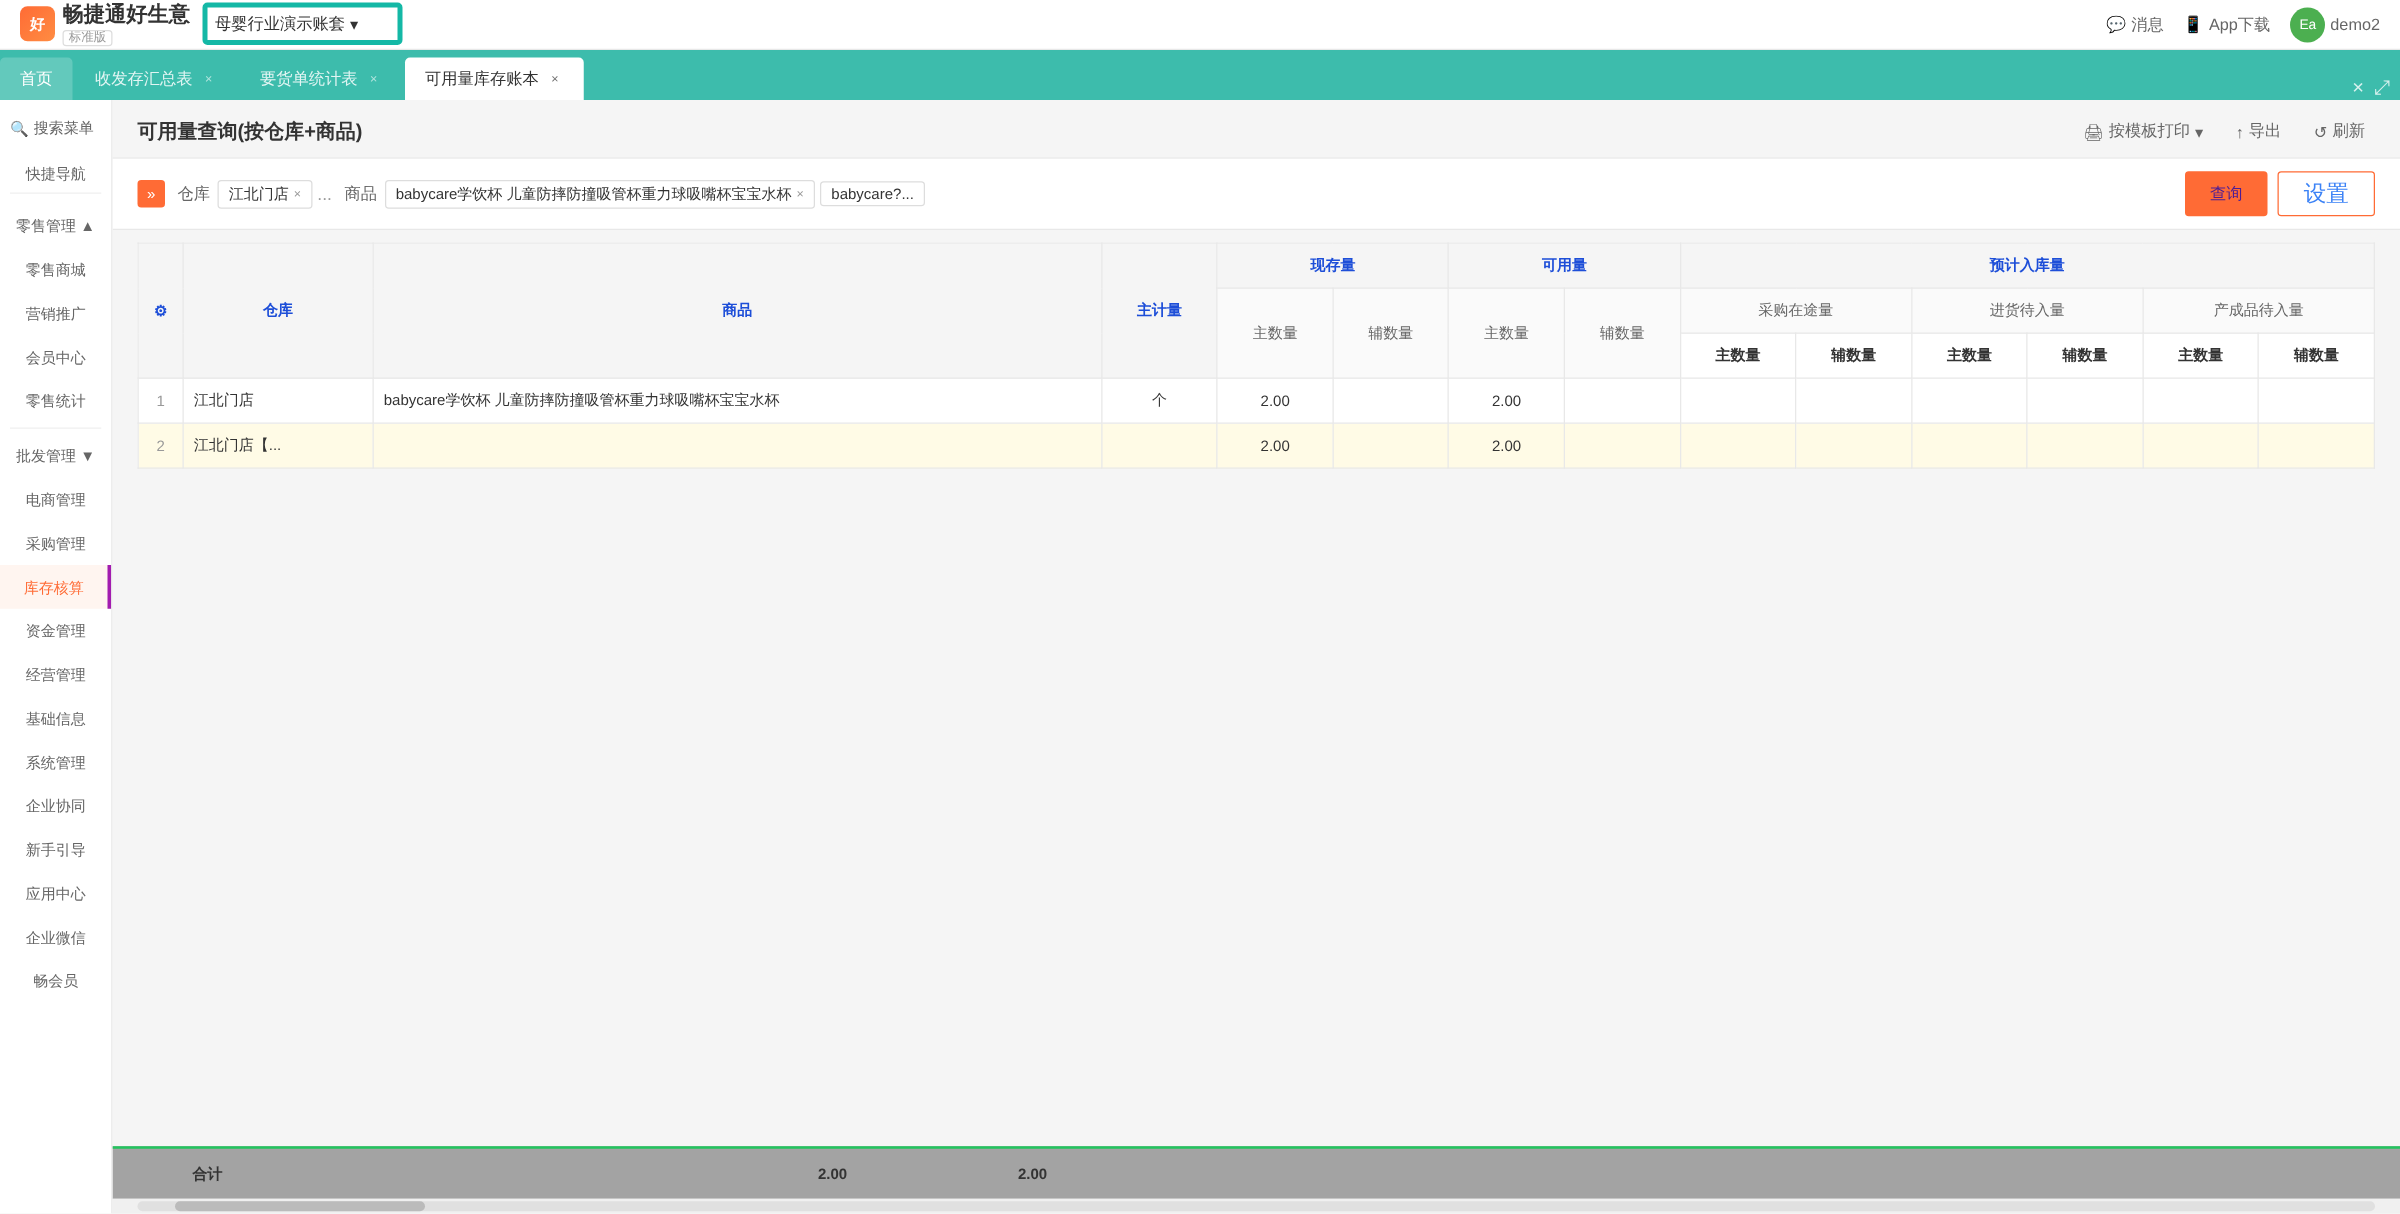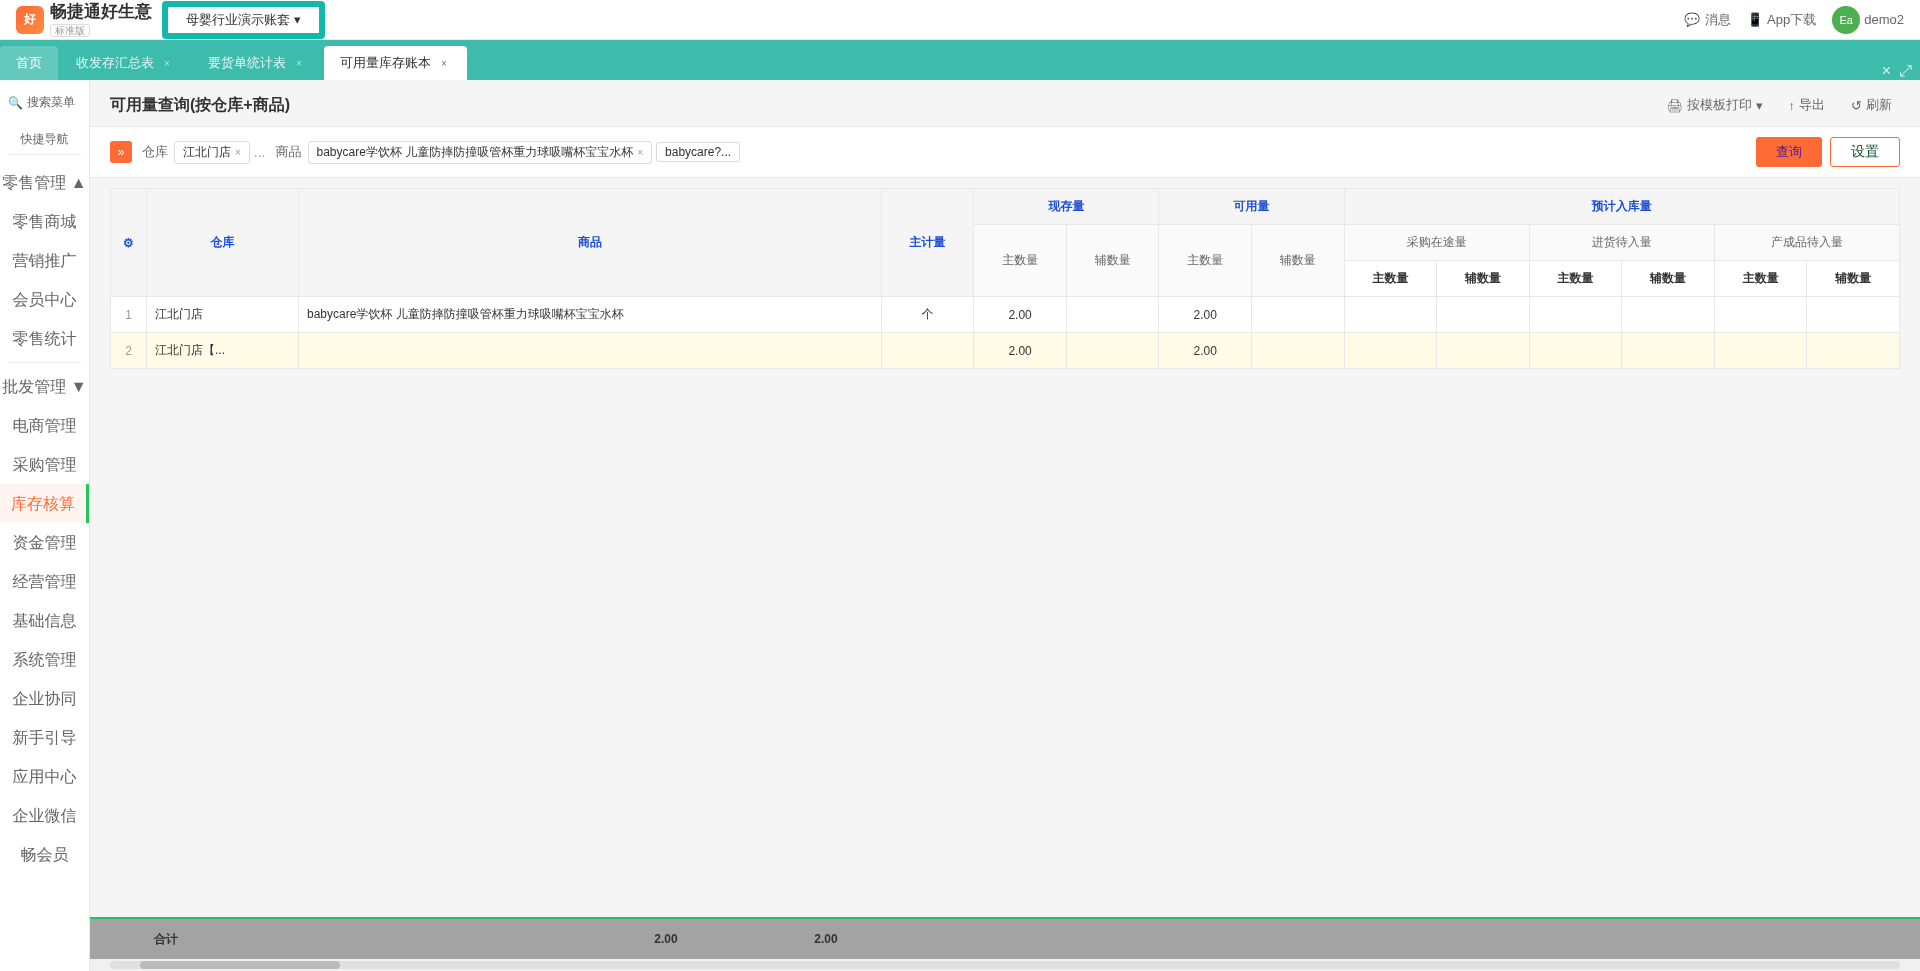--- a/index.html
+++ b/index.html
@@ -6,21 +6,21 @@
     body { font-family: 'Microsoft YaHei', Arial, sans-serif; font-size: 13px; background: #f5f5f5; color: #333; width: 1920px; height: 971px; overflow: hidden; display: flex; flex-direction: column; }
 
     
     .top-bar { height: 40px; background: #fff; display: flex; align-items: center; justify-content: space-between; border-bottom: 1px solid #e8e8e8; padding: 0 16px; flex-shrink: 0; }
     .top-bar-left { display: flex; align-items: center; gap: 10px; }
     .logo-area { display: flex; align-items: center; gap: 6px; }
     .logo-icon { width: 28px; height: 28px; background: linear-gradient(135deg, #ff6b35, #ff8c42); border-radius: 6px; display: flex; align-items: center; justify-content: center; color: white; font-size: 12px; font-weight: bold; }
     .logo-text { font-size: 12px; color: #666; line-height: 1.2; }
     .logo-text .main { font-weight: bold; color: #333; font-size: 17px; }
     .badge { font-size: 10px; color: #999; border: 1px solid #ddd; padding: 0 4px; border-radius: 3px; }
-    .industry-selector { display: flex; align-items: center; gap: 4px; border: 6px solid #14b8a6; border-radius: 4px; padding: 4px 18px; cursor: pointer; background: #fff; min-width: 160px; text-align: center; }
+    .industry-selector { display: flex; align-items: center; gap: 4px; border: 4px solid #14b8a6; border-radius: 4px; padding: 4px 6px; cursor: pointer; background: #fff; min-width: 160px; text-align: center; }
     .top-bar-right { display: flex; align-items: center; gap: 16px; }
     .top-action { display: flex; align-items: center; gap: 4px; cursor: pointer; color: #666; font-size: 13px; }
     .avatar { width: 28px; height: 28px; border-radius: 50%; background: #4CAF50; display: flex; align-items: center; justify-content: center; color: white; font-size: 11px; overflow: hidden; }
 
     
     .tab-bar { height: 40px; background: #3dbcac; display: flex; align-items: flex-end; padding: 0 0 0 0; flex-shrink: 0; }
     .tab { height: 34px; padding: 0 16px; display: flex; align-items: center; gap: 6px; cursor: pointer; font-size: 13px; color: rgba(255,255,255,0.85); border-radius: 4px 4px 0 0; margin-right: 2px; }
     .tab.active { background: #fff; color: #333; font-weight: 500; }
     .tab.home { background: rgba(255,255,255,0.2); color: white; }
     .tab .close-btn { width: 14px; height: 14px; display: flex; align-items: center; justify-content: center; border-radius: 50%; font-size: 10px; opacity: 0.7; }
@@ -28,22 +28,22 @@
     .tab-bar-right span { cursor: pointer; font-size: 16px; }
 
     
     .main-layout { display: flex; flex: 1; overflow: hidden; }
 
     
     .sidebar { width: 90px; background: #fff; border-right: 1px solid #e8e8e8; display: flex; flex-direction: column; flex-shrink: 0; overflow-y: auto; }
     .sidebar-search { padding: 10px 8px; }
     .sidebar-search-btn { width: 100%; background: none; border: none; cursor: pointer; display: flex; align-items: center; gap: 4px; color: #666; font-size: 12px; padding: 4px 0; }
     .sidebar-nav { padding: 4px 0; }
-    .sidebar-item { padding: 8px 0; text-align: center; cursor: pointer; color: #666; font-size: 16px; position: relative; }
-    .sidebar-item.active { color: #ff6b35; background: #fff5f0; border-right: 3px solid #22c55e; }
+    .sidebar-item { padding: 8px 0; text-align: center; cursor: pointer; color: #666; font-size: 12px; position: relative; }
+    .sidebar-item.active { color: #ff6b35; background: #fff5f0; border-right: 3px solid #a21caf; }
     .sidebar-item .item-label { margin-top: 2px; }
     .sidebar-section { padding: 6px 0 2px 0; text-align: center; cursor: pointer; color: #666; font-size: 12px; }
     .divider { height: 1px; background: #f0f0f0; margin: 4px 8px; }
 
     
     .content { flex: 1; display: flex; flex-direction: column; overflow: hidden; }
     .content-header { padding: 12px 20px 8px; background: #f5f5f5; border-bottom: 1px solid #e8e8e8; display: flex; align-items: center; justify-content: space-between; flex-shrink: 0; }
     .page-title { font-size: 16px; font-weight: 600; color: #333; }
     .header-actions { display: flex; align-items: center; gap: 10px; }
     .header-action-btn { display: flex; align-items: center; gap: 4px; color: #666; font-size: 13px; cursor: pointer; padding: 4px 8px; border-radius: 3px; }
@@ -52,21 +52,21 @@
     .filter-area { padding: 10px 20px; background: #fff; border-bottom: 1px solid #e8e8e8; display: flex; align-items: center; gap: 10px; flex-shrink: 0; }
     .filter-expand-btn { width: 22px; height: 22px; background: #ff6b35; border-radius: 3px; display: flex; align-items: center; justify-content: center; color: white; cursor: pointer; font-size: 12px; flex-shrink: 0; }
     .filter-group { display: flex; align-items: center; gap: 6px; }
     .filter-label { color: #666; font-size: 13px; white-space: nowrap; }
     .filter-tags { display: flex; align-items: center; gap: 4px; flex-wrap: wrap; }
     .filter-tag { display: flex; align-items: center; gap: 4px; background: #fff; border: 1px solid #ddd; border-radius: 3px; padding: 2px 8px; font-size: 12px; color: #333; cursor: pointer; }
     .filter-tag .tag-close { color: #999; font-size: 10px; cursor: pointer; }
     .filter-more { color: #999; cursor: pointer; font-size: 14px; border: none; background: none; }
     .filter-actions { margin-left: auto; display: flex; gap: 8px; }
     .btn-query { background: #ff6b35; color: #4c1d95; border: none; border-radius: 3px; padding: 6px 20px; cursor: pointer; font-size: 13px; }
-    .btn-settings { background: #fff; color: #14532d; border: 1px solid #ff6b35; border-radius: 3px; padding: 5px 20px; cursor: pointer; font-size: 14px; }
+    .btn-settings { background: #fff; color: #3b82f6; border: 1px solid #ff6b35; border-radius: 3px; padding: 5px 20px; cursor: pointer; font-size: 18px; }
 
     
     .table-area { flex: 1; overflow: auto; padding: 10px 20px; background: #f5f5f5; }
     .data-table { width: 100%; border-collapse: collapse; background: #fff; border: 1px solid #e8e8e8; font-size: 12px; }
     .data-table th, .data-table td { border: 1px solid #e8e8e8; padding: 0 8px; height: 36px; text-align: center; white-space: nowrap; }
     .data-table thead tr:first-child th { background: #f5f5f5; font-weight: 600; color: #1d4ed8; }
     .data-table thead tr:nth-child(2) th { background: #fafafa; color: #666; font-weight: normal; }
     .data-table tbody tr:nth-child(even) { background: #fafafa; }
     .data-table .text-left { text-align: left; }
     .data-table .num-cell { color: #333; }

